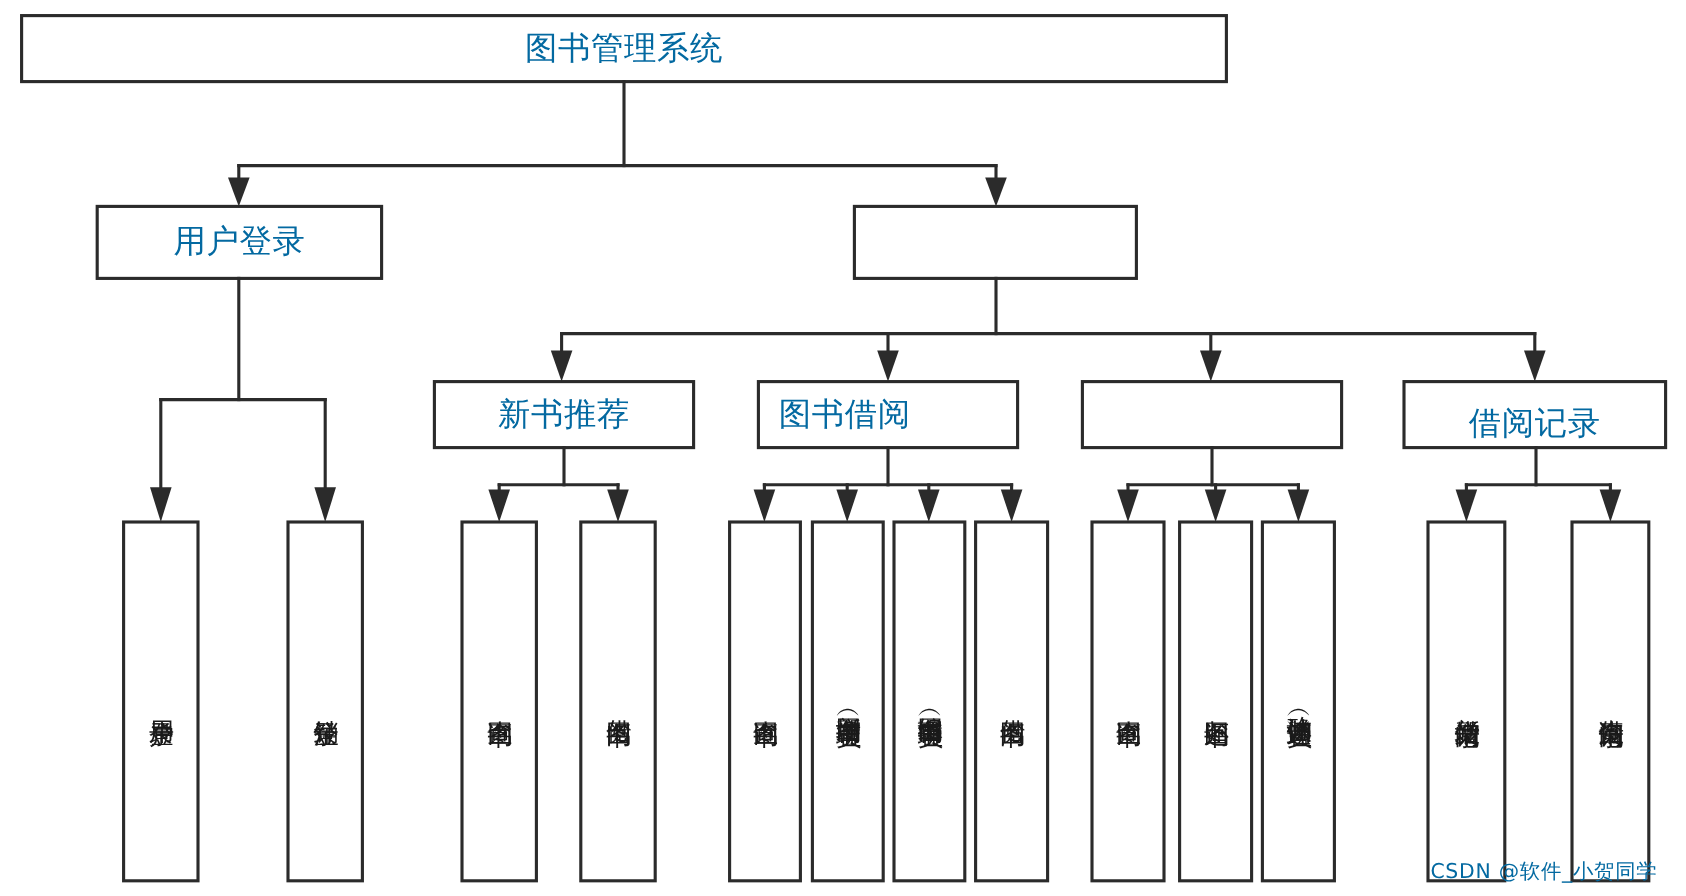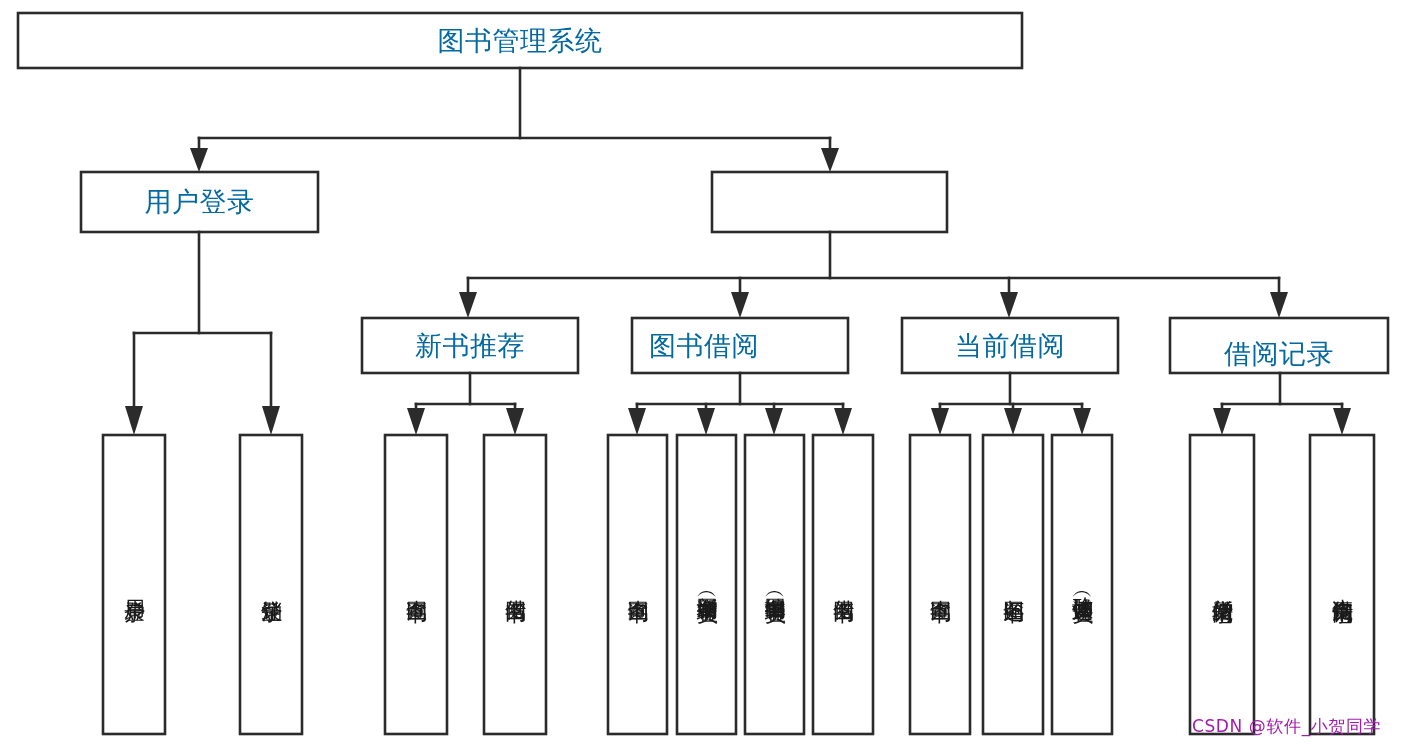--- a/index.html
+++ b/index.html
@@ -62,21 +62,21 @@
     font-size: 21px;
     line-height: 1.12;
     letter-spacing: 1px;
     writing-mode: vertical-rl;
     text-orientation: upright;
     pointer-events: none;
     overflow: hidden;
   }
   .watermark {
     position: absolute;
-    color: #a21caf;
+    color: #0369a1;
     font-size: 17px;
     letter-spacing: 0.6px;
     white-space: nowrap;
     pointer-events: none;
   }
 </style>
 </head>
 <body>
 
 <div id="diagram-root">
@@ -171,21 +171,20 @@
     <polygon class="arrow-head" points="1333,408 1351,408 1342,435"></polygon>
 
   </svg>
 
   <div class="node-label-h" style="left:18px; top:13px; width:1004px; height:55px;">图书管理系统</div>
 
   <div class="node-label-h" style="left:81px; top:172px; width:237px; height:60px;">用户登录</div>
 
   <div class="node-label-h" style="left:362px; top:318px; width:216px; height:55px;">新书推荐</div>
   <div class="node-label-h" style="left:596px; top:318px; width:216px; height:55px;">图书借阅</div>
-  <div class="node-label-h" style="left:902px; top:318px; width:216px; height:55px;">当前借阅</div>
   <div class="node-label-h" style="left:1170px; top:318px; width:218px; height:71px;">借阅记录</div>
 
   <div class="node-label-v" style="left:103px; top:435px; width:62px; height:299px;">用户登录</div>
   <div class="node-label-v" style="left:240px; top:435px; width:62px; height:299px;">注销登录</div>
 
   <div class="node-label-v" style="left:385px; top:435px; width:62px; height:299px;">查询图书</div>
   <div class="node-label-v" style="left:484px; top:435px; width:62px; height:299px;">借阅图书</div>
 
   <div class="node-label-v" style="left:608px; top:435px; width:59px; height:299px;">查询图书</div>
   <div class="node-label-v" style="left:677px; top:435px; width:59px; height:299px;">新增图书（管理员）</div>

